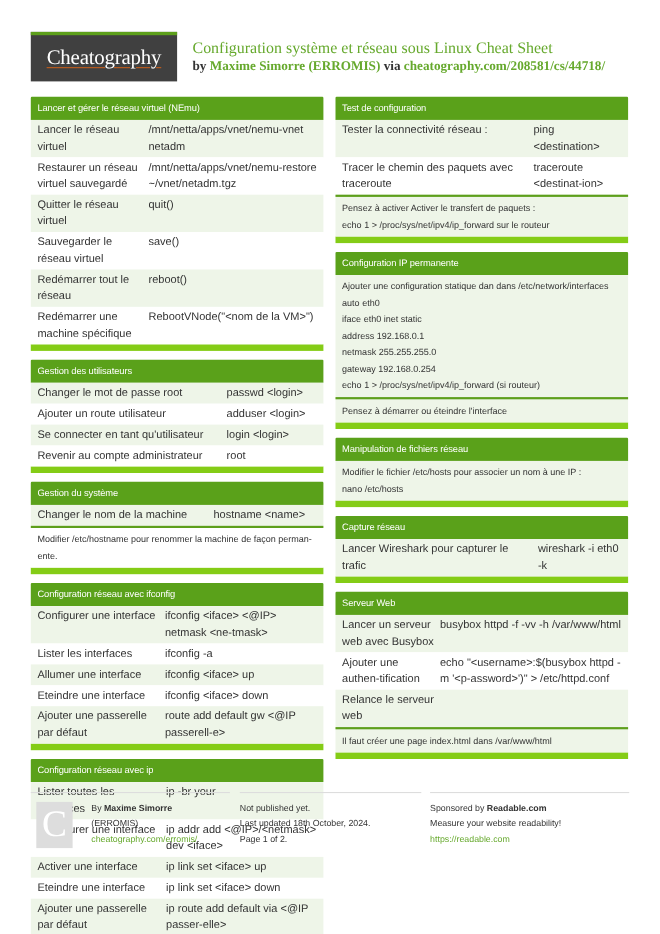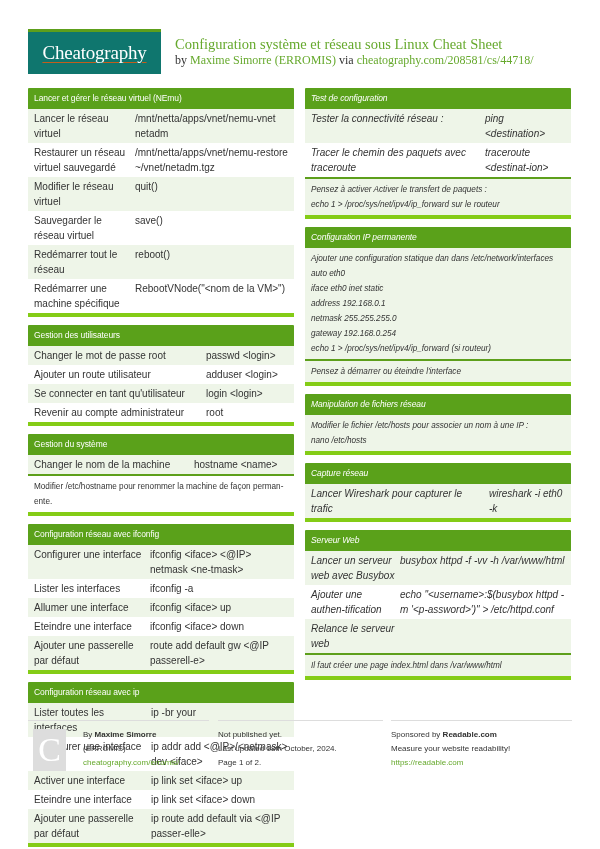--- a/index.html
+++ b/index.html
@@ -1,42 +1,42 @@
 <!DOCTYPE html>
 <html><head>
 <meta charset="utf-8">
 <style>
   * { box-sizing: border-box; margin: 0; padding: 0; }
   html, body { width: 600px; height: 849px; background: #ffffff; overflow: hidden; }
   body { position: relative; font-family: "Liberation Sans", sans-serif; color: #333333; }
 
   .logo {
     position: absolute; left: 28px; top: 29px; width: 133px; height: 45px;
-    background: #0f766e; border-top: 3px solid #5d9f1b;
+    background: #404040; border-top: 3px solid #5d9f1b;
     display: flex; align-items: center; justify-content: center;
   }
   .logo-text {
     font-family: "Liberation Serif", "DejaVu Serif", serif; font-size: 19px; color: #ffffff;
     text-decoration: underline; text-decoration-color: #c15e1d; text-underline-offset: 3px;
     text-decoration-thickness: 1px; letter-spacing: -0.2px;
   }
   .title-block { position: absolute; left: 175px; top: 36px; }
   .sheet-title {
     font-family: "Liberation Serif", "DejaVu Serif", serif; font-size: 14.5px; color: #66a92d; line-height: 17px;
   }
   .byline {
-    font-family: "Liberation Serif", "DejaVu Serif", serif; font-size: 12px; color: #333; line-height: 15px;
+    font-family: "Liberation Serif", "DejaVu Serif", serif; font-size: 12px; color: #333; line-height: 15px; font-weight: bold;
   }
   .byline .g { color: #66a92d; }
 
   .col { position: absolute; top: 88px; width: 266px; }
   .col-left { left: 28px; }
-  .col-right { left: 305px; font-style: italic; }
-
-  .box { margin-bottom: 8px; border-bottom: 4px solid #84cc16; }
+  .col-right { left: 305px; }
+
+  .box { margin-bottom: 8px; border-bottom: 6px solid #84cc16; }
   .box-header {
     background: #5aa11a; color: #ffffff; font-size: 8.5px; font-weight: normal;
     padding: 5px 5px 5px 6px; line-height: 11px; border-radius: 1px 1px 0 0;
     letter-spacing: -0.1px;
   }
   .row { display: flex; font-size: 10px; line-height: 15px; padding: 2px 5px 2px 6px; }
   .row:nth-child(odd) { background: #eef5e8; }
   .row:nth-child(even) { background: #ffffff; }
   .row .c1 { flex: 0 0 auto; padding-right: 4px; }
   .row .c2 { flex: 1 1 auto; }
@@ -83,21 +83,21 @@
     <div>
       <div class="row">
           <div class="c1" style="width:101px">Lancer le réseau virtuel</div>
           <div class="c2">/mnt/netta/apps/vnet/nemu-vnet netadm</div>
         </div>
       <div class="row">
           <div class="c1" style="width:101px">Restaurer un réseau virtuel sauvegardé</div>
           <div class="c2">/mnt/netta/apps/vnet/nemu-restore ~/vnet/netadm.tgz</div>
         </div>
       <div class="row">
-          <div class="c1" style="width:101px">Modifier le réseau virtuel</div>
+          <div class="c1" style="width:101px">Quitter le réseau virtuel</div>
           <div class="c2">quit()</div>
         </div>
       <div class="row">
           <div class="c1" style="width:101px">Sauvegarder le réseau virtuel</div>
           <div class="c2">save()</div>
         </div>
       <div class="row">
           <div class="c1" style="width:101px">Redémarrer tout le réseau</div>
           <div class="c2">reboot()</div>
         </div>

